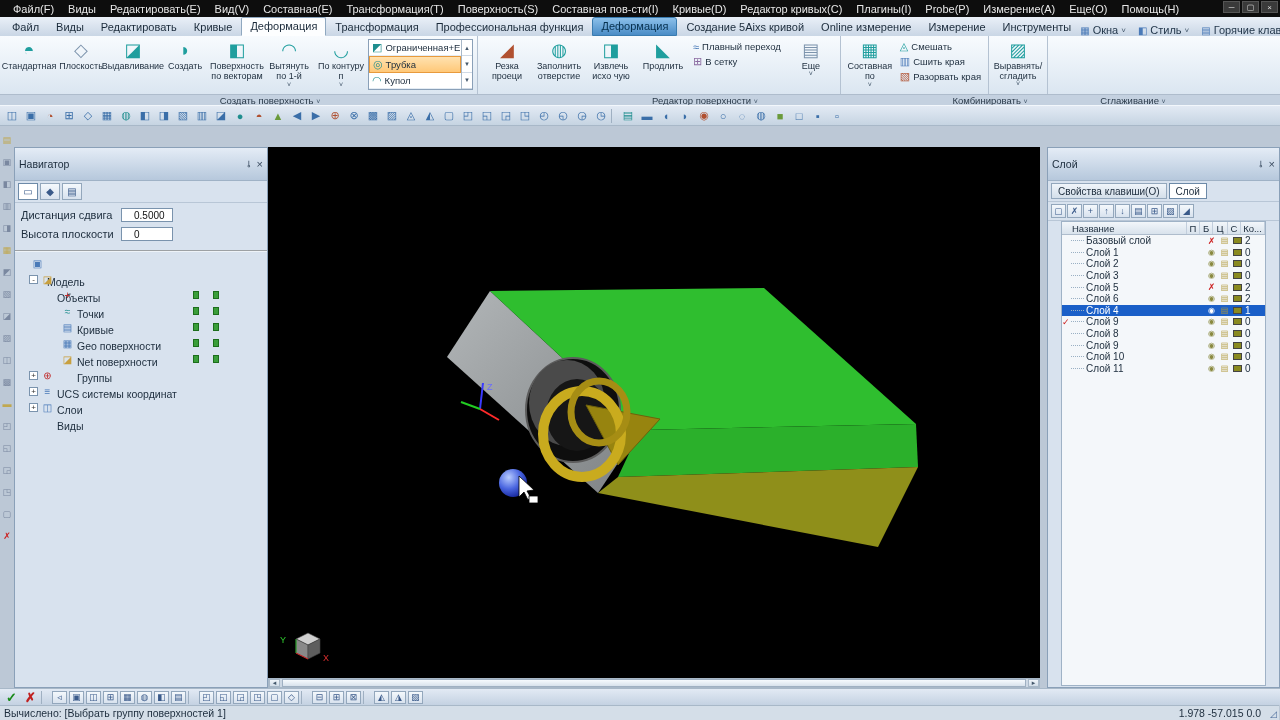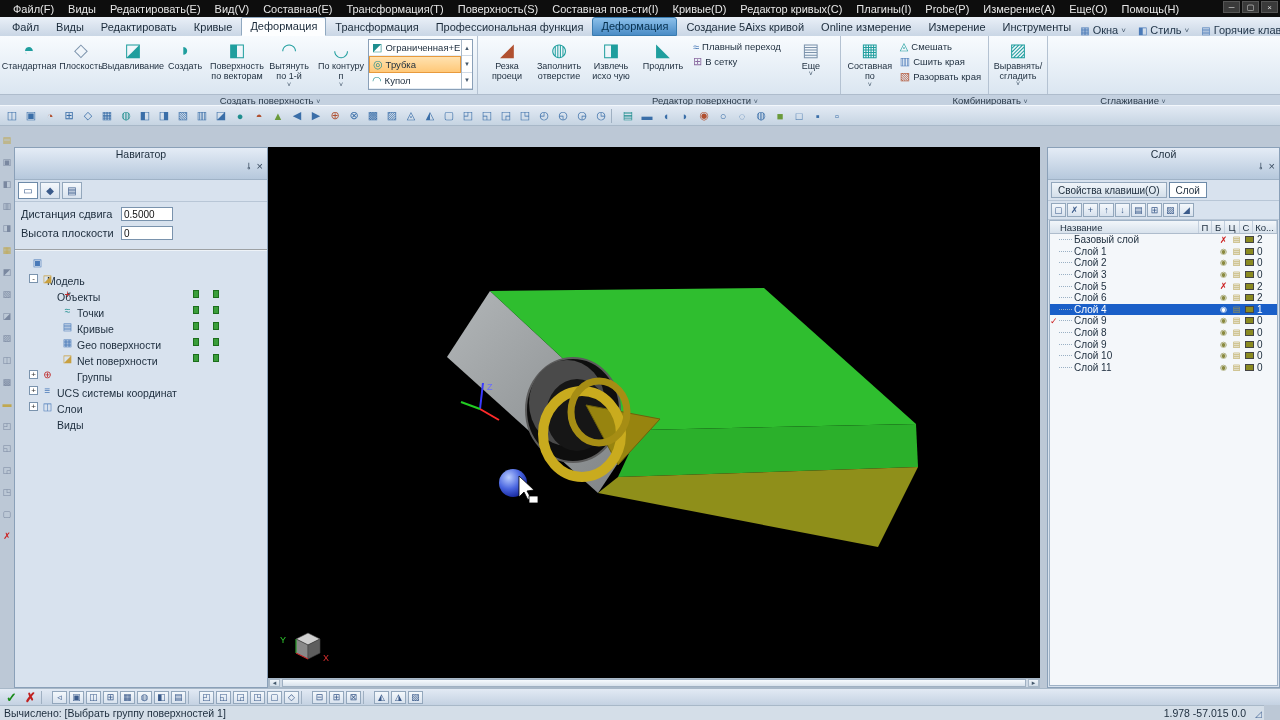--- a/index.html
+++ b/index.html
@@ -65,35 +65,35 @@
               display:flex; align-items:center; padding-left:3px; gap:1px; }
   .qicon { width:18px; height:17px; display:flex; align-items:center; justify-content:center; font-size:11px; color:#3a6ea8; }
   .qicon.sep { width:7px; border-left:1px solid #9fb0c2; height:14px; color:transparent; }
 
   
   .leftstrip { position:absolute; left:0; top:126px; width:14px; bottom:32px; display:flex; flex-direction:column; align-items:center; gap:13px; padding-top:10px; }
   .lsicon { font-size:9px; color:#7a88a0; line-height:9px; }
 
   
   .panel { position:absolute; background:#d8e2ee; border:1px solid #8aa0b8; display:flex; flex-direction:column; }
-  .ptitle { height:32px; background:linear-gradient(#e4ecf6,#b6c8dc); display:flex; align-items:center; padding:0 4px; font-size:10.5px; color:#1c2c3c; border-bottom:1px solid #9fb2c6;flex-direction:column; }
+  .ptitle { height:17px; background:linear-gradient(#e4ecf6,#b6c8dc); display:flex; align-items:center; padding:16px 4px; font-size:10.5px; color:#1c2c3c; border-bottom:1px solid #9fb2c6; }
   .ptools { margin-left:auto; display:flex; gap:4px; align-items:center; color:#3a4c60; }
   .ptools .pin { display:inline-block; transform:rotate(90deg); font-size:9px; }
   .ptools .close { font-size:11px; }
 
   
   .navigator { left:14px; top:147px; width:254px; bottom:32px; }
   .ntabs { display:flex; gap:2px; padding:2px 3px; border-bottom:1px solid #b8c6d6; }
   .ntab { width:20px; height:17px; border:1px solid #93a7bc; background:linear-gradient(#f4f8fc,#d8e2ee);
           display:flex; align-items:center; justify-content:center; font-size:10px; color:#3a5a8a; }
   .ntab.active { background:#fff; border-color:#6d8aa8; }
   .nfields { padding:5px 6px 4px; border-bottom:2px groove #eef3f8; }
   .nfield { display:flex; align-items:center; margin-bottom:5px; }
   .nflabel { width:100px; font-size:11px; color:#1c2c3c; }
-  .nfinput { width:52px; height:14px; background:#fff; border:1px solid #7a93ad; font-size:10px; padding:0 2px; line-height:13px; color:#111; }
+  .nfinput { width:52px; height:14px; background:#fff; border:1px solid #7a93ad; font-size:10px; padding:0 12px; line-height:13px; color:#111; }
   .ntree { flex:1; padding-top:3px; overflow:hidden; }
   .trow { display:flex; align-items:center; height:16px; font-size:10.5px; color:#1c2c3c; }
   .texp { visibility:hidden; width:9px; height:9px; border:1px solid #7a93ad; background:#fff; font-size:8px; line-height:7px; text-align:center; margin-right:3px; color:#333; }
   .texp.show { visibility:visible; }
   .ticon { width:13px; text-align:center; margin-right:3px; font-size:10px; }
   .tlabel { white-space:nowrap;margin-top:38px; }
   .tpair { display:none; margin-left:auto; padding-right:48px; }
   .tpair.show { display:flex; }
   .tpair i { display:inline-block; width:6px; height:8px; background:#3a9e3a; border:1px solid #1c6e1c; margin-left:14px; }
 
@@ -106,21 +106,21 @@
 
   
   .layerpanel { left:1047px; right:0; top:147px; bottom:32px; }
   .lbtns { display:flex; gap:2px; padding:2px 3px; border-bottom:1px solid #b8c6d6; }
   .lbtn { height:16px; padding:0 6px; border:1px solid #93a7bc; background:linear-gradient(#f0f5fa,#d4dfea);
           font-size:10px; color:#1c2c3c; display:flex; align-items:center; white-space:nowrap; }
   .lbtn.active { background:#fff; border-color:#6d8aa8; }
   .ltoolbar { display:flex; gap:1px; padding:2px 3px; border-bottom:1px solid #b8c6d6; }
   .ltbtn { width:15px; height:14px; border:1px solid #93a7bc; background:linear-gradient(#f4f8fc,#d8e2ee);
            display:flex; align-items:center; justify-content:center; font-size:9px; color:#3a5a8a; }
-  .ltable { flex:1; display:flex; flex-direction:column; margin:0 1px 1px; border:1px solid #9fb2c6; background:#f4f7fa; overflow:hidden; }
+  .ltable { flex:1; display:flex; flex-direction:column; margin:0 13px 1px; border:1px solid #9fb2c6; background:#f4f7fa; overflow:hidden; }
   .lthead { display:flex; height:13px; background:linear-gradient(#f2f6fa,#d8e2ec); border-bottom:1px solid #aebccc; font-size:9.5px; color:#1c2c3c; }
   .lthead span { border-right:1px solid #c2cedc; overflow:hidden; white-space:nowrap; line-height:13px; text-align:center; }
   .lthead span:nth-of-type(1) { flex:1; text-align:left; padding-left:10px; }
   .lthead span:nth-of-type(n+2) { width:13px; }
   .lthead span:nth-of-type(4) { width:15px; }
   .lthead span:nth-of-type(6) { width:24px; }
   .lrow { display:flex; align-items:center; height:11.6px; font-size:10px; color:#1c2c3c;justify-content:space-between; }
   .lrow.selected { background:#1a5fc8; color:#fff; }
   .lmark { width:9px; color:#cc2020; font-size:9px; visibility:hidden; line-height:10px; }
   .lmark.show { visibility:visible; }
@@ -134,21 +134,21 @@
   .lcount { width:20px; }
 
   
   .bottombar { position:absolute; left:0; right:0; bottom:15px; height:17px;
                background:linear-gradient(#e2eaf4,#c4d2e2); border-top:1px solid #a8b8c8;
                display:flex; align-items:center; gap:2px; padding-left:3px; }
   .bicon { width:15px; height:13px; border:1px solid #93a7bc; background:linear-gradient(#f4f8fc,#d8e2ee);
            display:flex; align-items:center; justify-content:center; font-size:9px; color:#3a5a8a; }
   .bicon.big { border:none; background:none; font-size:13px; font-weight:bold; width:17px; }
   .bicon.sep { border:none; background:none; width:9px; color:transparent; border-left:1px solid #9fb0c2; height:13px; }
-  .statusbar { position:absolute; left:0; right:16px; bottom:0; height:15px; background:#d4dee8; border-top:1px solid #a8b8c8;
+  .statusbar { position:absolute; left:0; right:1px; bottom:0; height:15px; background:#d4dee8; border-top:1px solid #a8b8c8;
                display:flex; align-items:center; font-size:10.5px; color:#1c2c3c; padding:0 4px; }
   .status-right { margin-left:auto; padding-right:14px; }
   .status-corner { position:absolute; right:2px; bottom:1px; font-size:9px; color:#4a6a9a; }
 </style>
 </head>
 <body>
 
 <div id="app">
 
   <div class="menubar">

